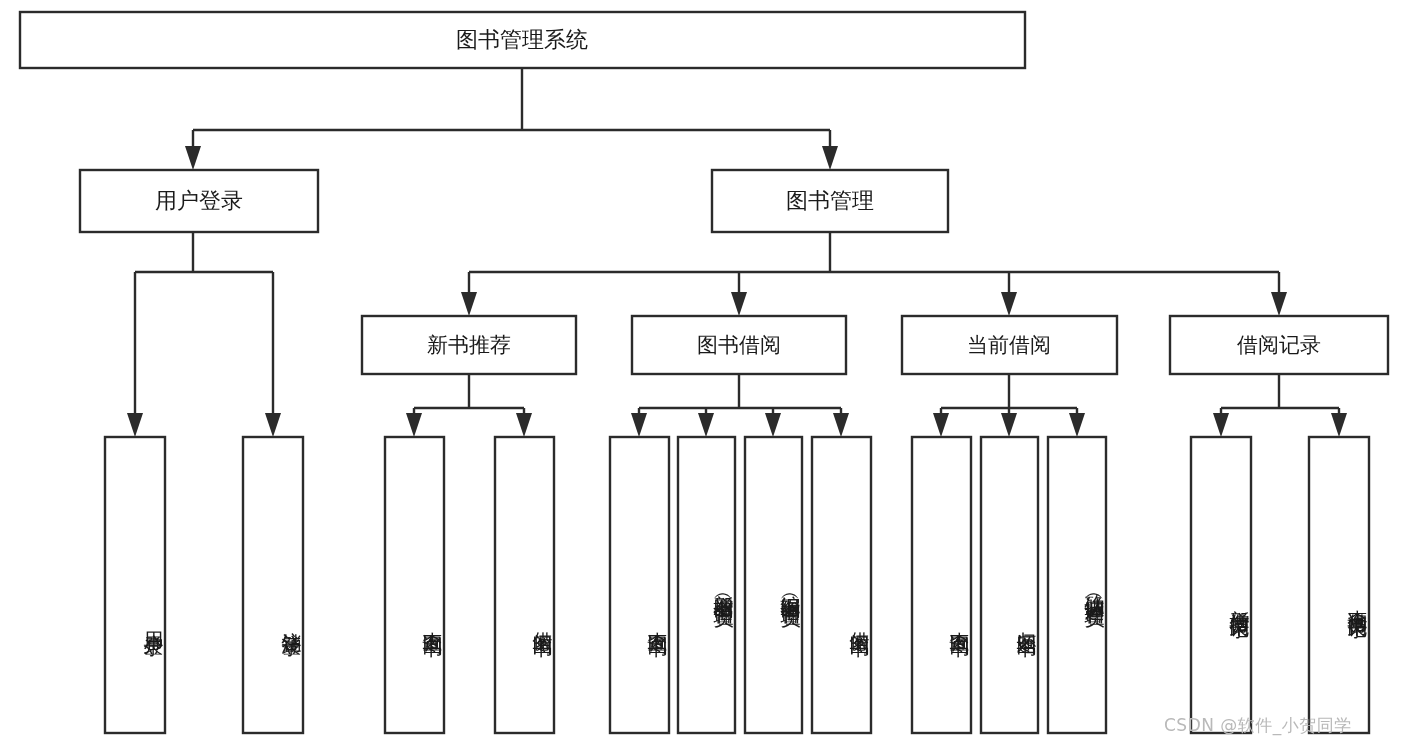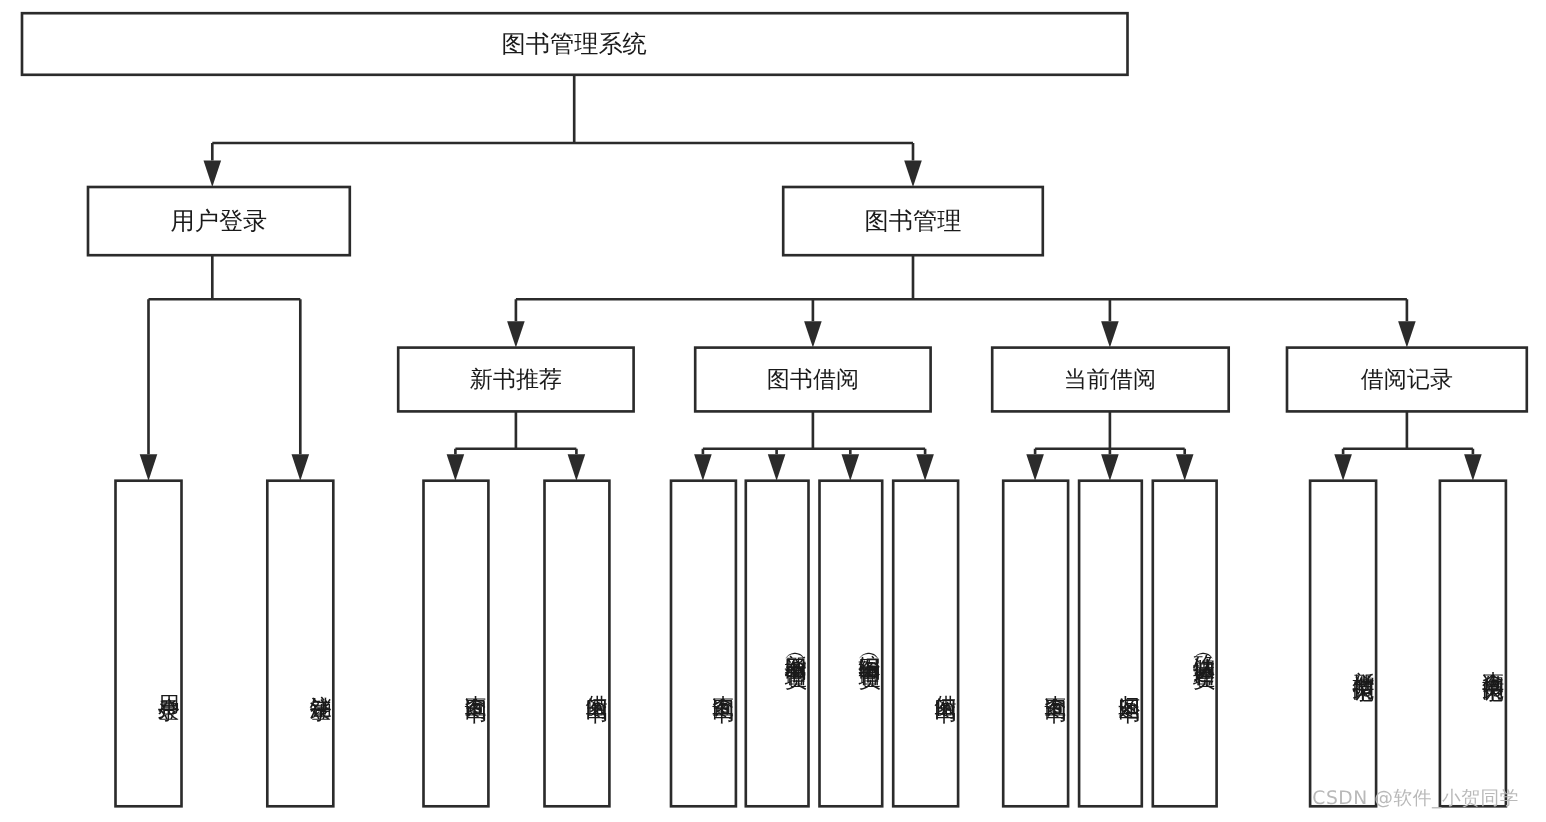--- a/index.html
+++ b/index.html
@@ -215,15 +215,15 @@
   <div class="vlabel" style="left:912px; top:510px; width:59px; height:220px;">查询图书</div>
 
   <div class="vlabel" style="left:981px; top:510px; width:57px; height:220px;">归还图书</div>
 
   <div class="vlabel" style="left:1048px; top:443px; width:58px; height:290px;">确认归还（管理员）</div>
 
   <div class="vlabel" style="left:1191px; top:470px; width:60px; height:260px;">新增借阅记录</div>
 
   <div class="vlabel" style="left:1309px; top:470px; width:60px; height:260px;">查询借阅记录</div>
 
-  <div class="watermark" style="left:1193px; top:714px;">CSDN @软件_小贺同学</div>
+  <div class="watermark" style="left:1164px; top:714px;">CSDN @软件_小贺同学</div>
 
 </div>
 
 </body></html>

